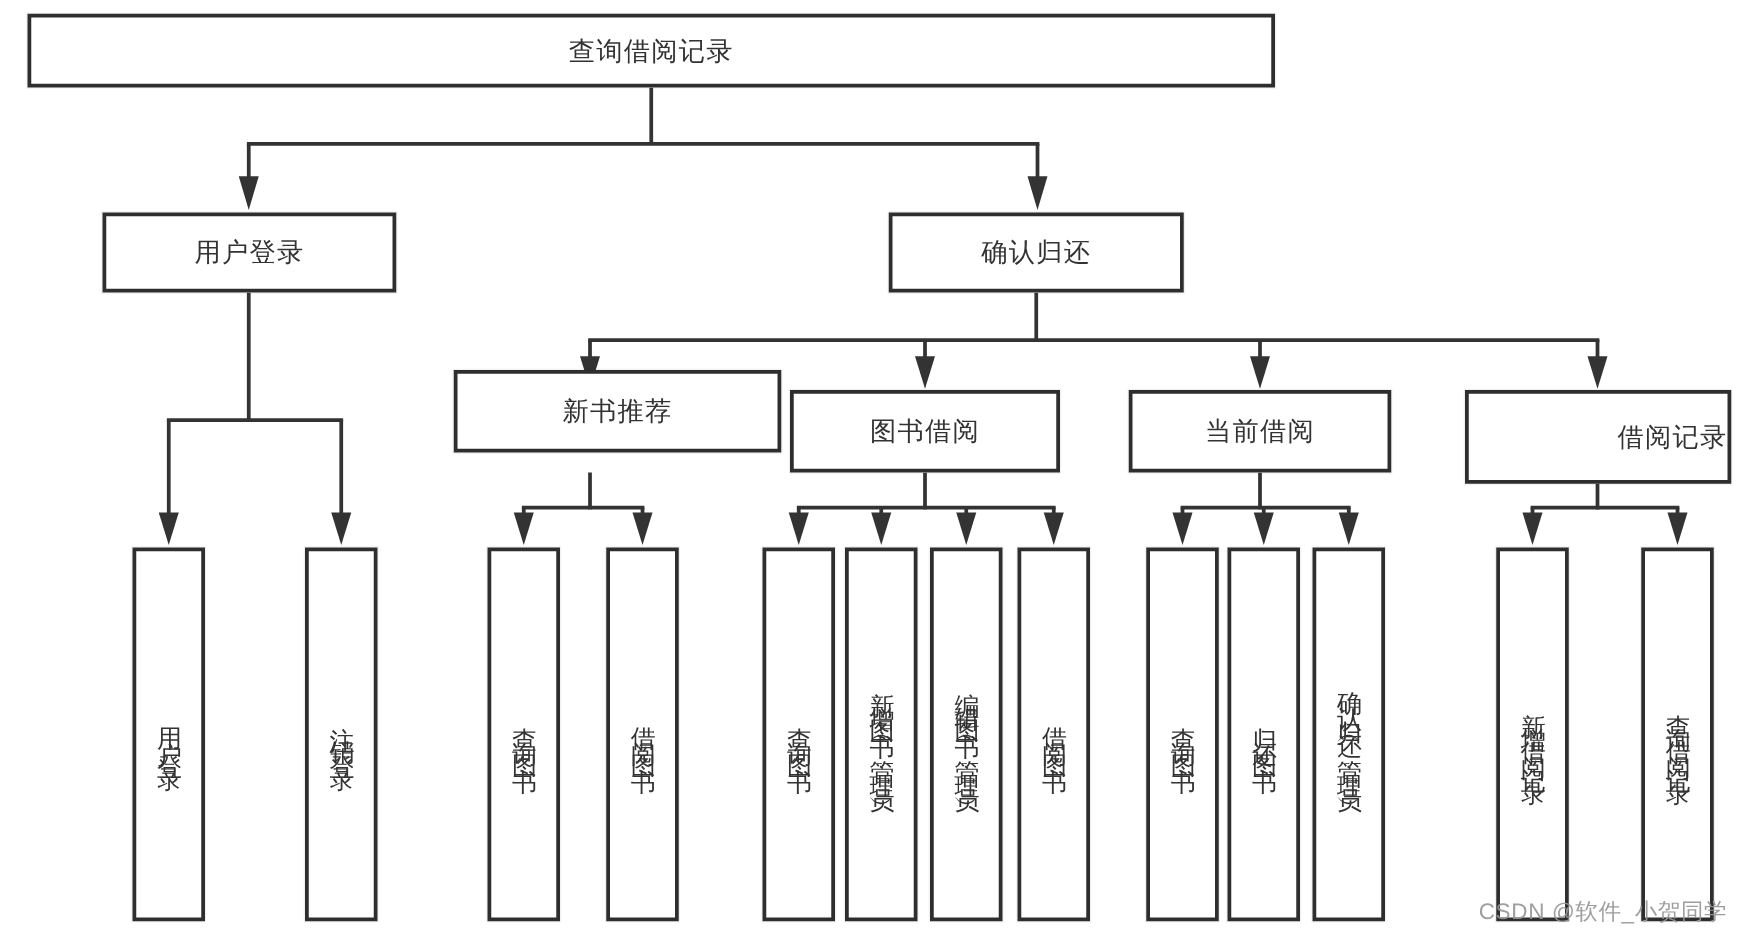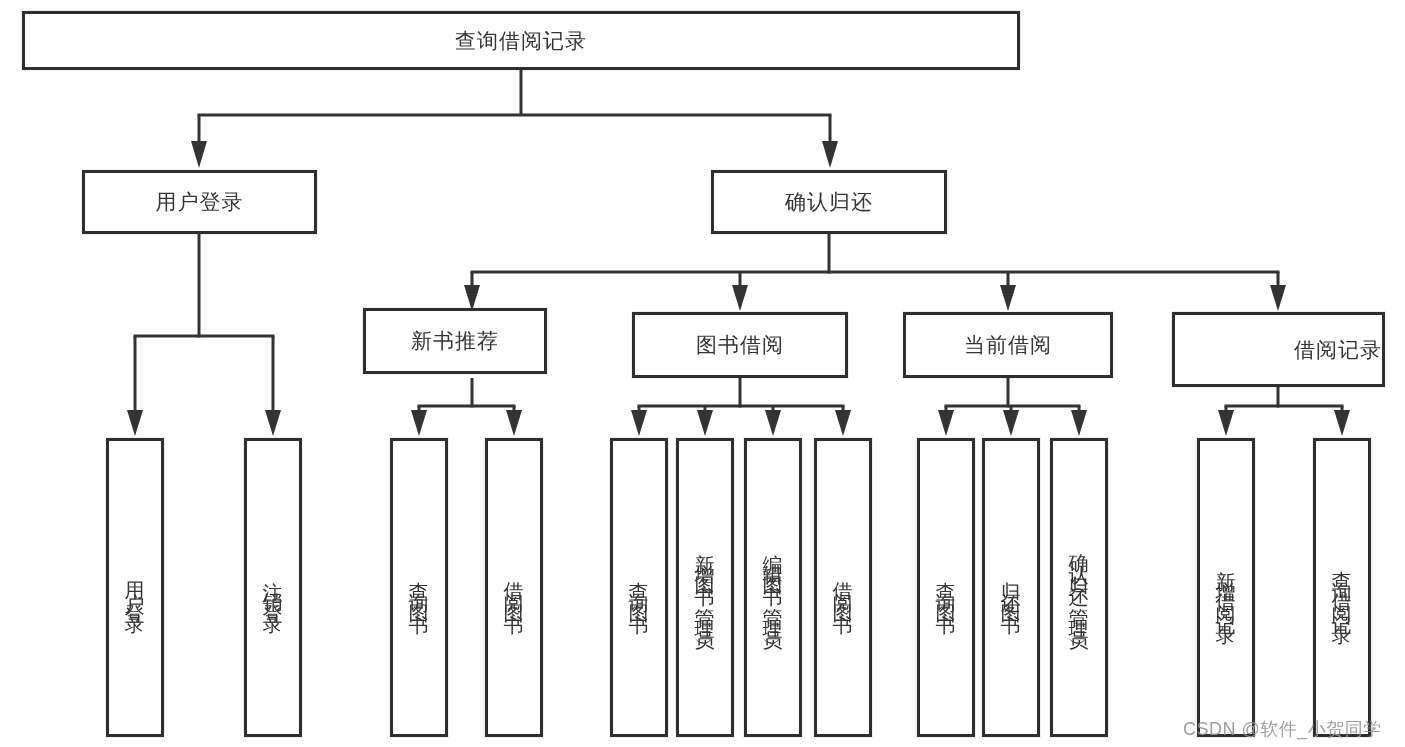--- a/index.html
+++ b/index.html
@@ -127,21 +127,21 @@
     <span>查询借阅记录</span>
   </div>
 
   <div class="hbox" style="left:82px;top:170px;width:235px;height:64px;">
     <span>用户登录</span>
   </div>
   <div class="hbox" style="left:711px;top:170px;width:236px;height:64px;">
     <span>确认归还</span>
   </div>
 
-  <div class="hbox" style="left:363px;top:308px;width:184px;height:66px;">
+  <div class="hbox" style="left:363px;top:296px;width:262px;height:66px;">
     <span>新书推荐</span>
   </div>
   <div class="hbox" style="left:632px;top:312px;width:216px;height:66px;">
     <span>图书借阅</span>
   </div>
   <div class="hbox" style="left:903px;top:312px;width:210px;height:66px;text-align:center;">
     <span>当前借阅</span>
   </div>
   <div class="hbox" style="left:1172px;top:312px;width:213px;height:75px;justify-content:flex-end;">
     <span>借阅记录</span>

